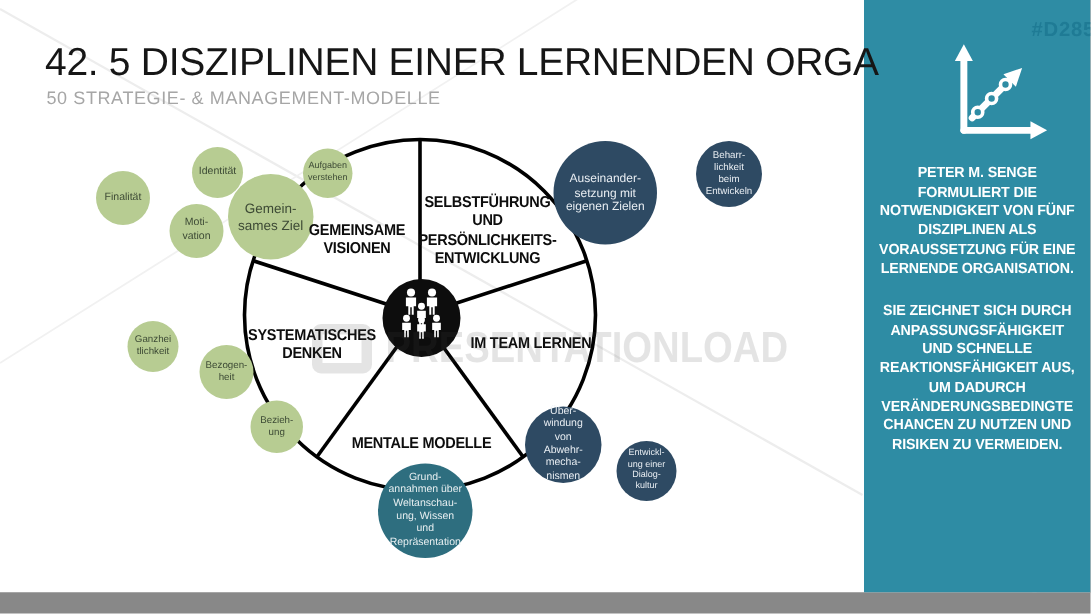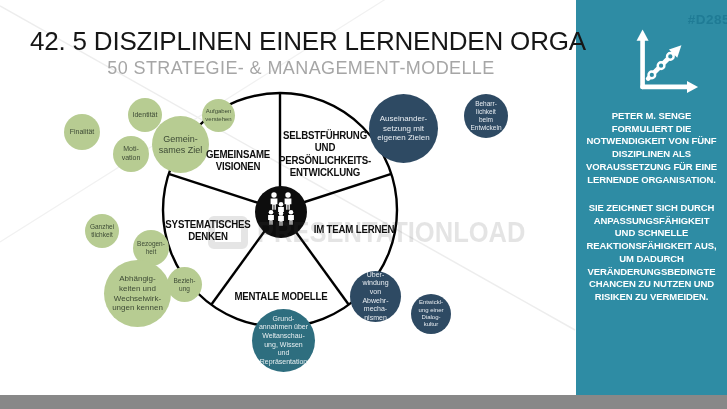--- a/index.html
+++ b/index.html
@@ -11,22 +11,22 @@
   
   #bg-lines{position:absolute;left:0;top:0;z-index:0;}
   
   #title{
     position:absolute; left:30px; top:26px; width:540px;
     font-size:26px; font-weight:400; color:var(--title,#161616);
     letter-spacing:-0.2px; white-space:nowrap; z-index:5;
   }
   #subtitle{
     position:absolute; left:31px; top:58px; width:540px;
-    font-size:18px; font-weight:400; color:var(--subtitle,#a6a6a6);
-    letter-spacing:0.4px; z-index:5;text-align:center;
+    font-size:12px; font-weight:400; color:var(--subtitle,#a6a6a6);
+    letter-spacing:0.4px; z-index:5;
   }
   
   #diagram-svg{position:absolute;left:0;top:0;z-index:1;}
   .sector-label{
     position:absolute; z-index:3; text-align:center;
     font-weight:700; font-size:10.5px; line-height:1.18; color:#0d0d0d;
     letter-spacing:-0.2px; white-space:pre-line;
     transform:translate(-50%,-50%) scaleX(0.92);
   }
   .bubble{
@@ -140,24 +140,20 @@
 vation</div>
   <div class="bubble green" style="left:202px;top:99px;width:33px;height:33px;font-size:6px;">Aufgaben
 verstehen</div>
   <div class="bubble green" style="left:64px;top:114px;width:36px;height:36px;font-size:7px;">Finalität</div>
   <div class="bubble green" style="left:152px;top:116px;width:57px;height:57px;font-size:9px;">Gemein-
 sames Ziel</div>
   <div class="bubble green" style="left:85px;top:214px;width:34px;height:34px;font-size:6.5px;">Ganzhei
 tlichkeit</div>
   <div class="bubble green" style="left:133px;top:230px;width:36px;height:36px;font-size:6.5px;">Bezogen-
 heit</div>
-  <div class="bubble green" style="left:104px;top:260px;width:67px;height:67px;font-size:8px;">Abhängig-
-keiten und
-Wechselwirk-
-ungen kennen</div>
   <div class="bubble green" style="left:167px;top:267px;width:35px;height:35px;font-size:6.5px;">Bezieh-
 ung</div>
 
   <div class="bubble navy" style="left:369px;top:94px;width:69px;height:69px;font-size:8px;">Auseinander-
 setzung mit
 eigenen Zielen</div>
   <div class="bubble navy" style="left:464px;top:94px;width:44px;height:44px;font-size:6.5px;">Beharr-
 lichkeit
 beim
 Entwickeln</div>

